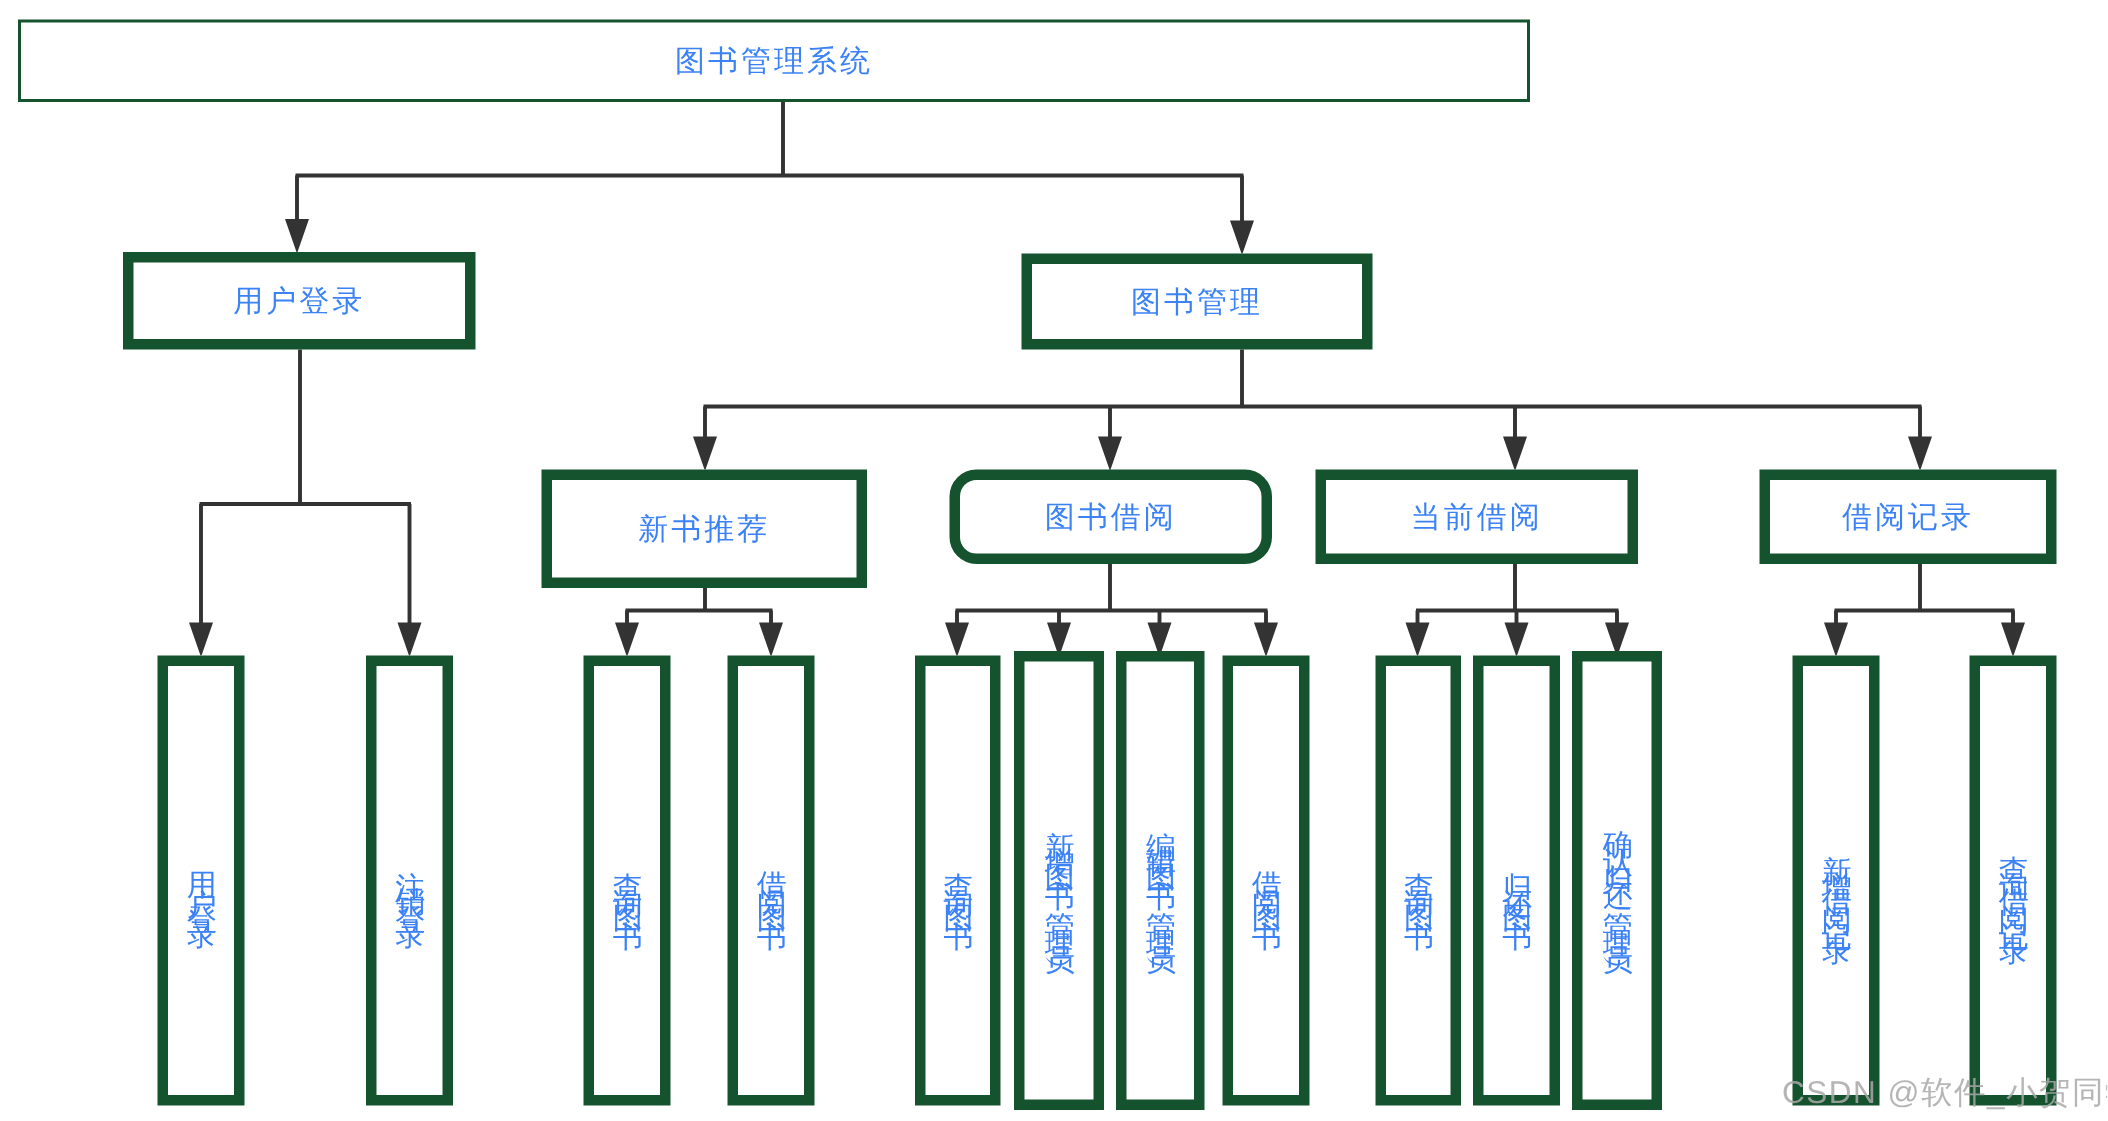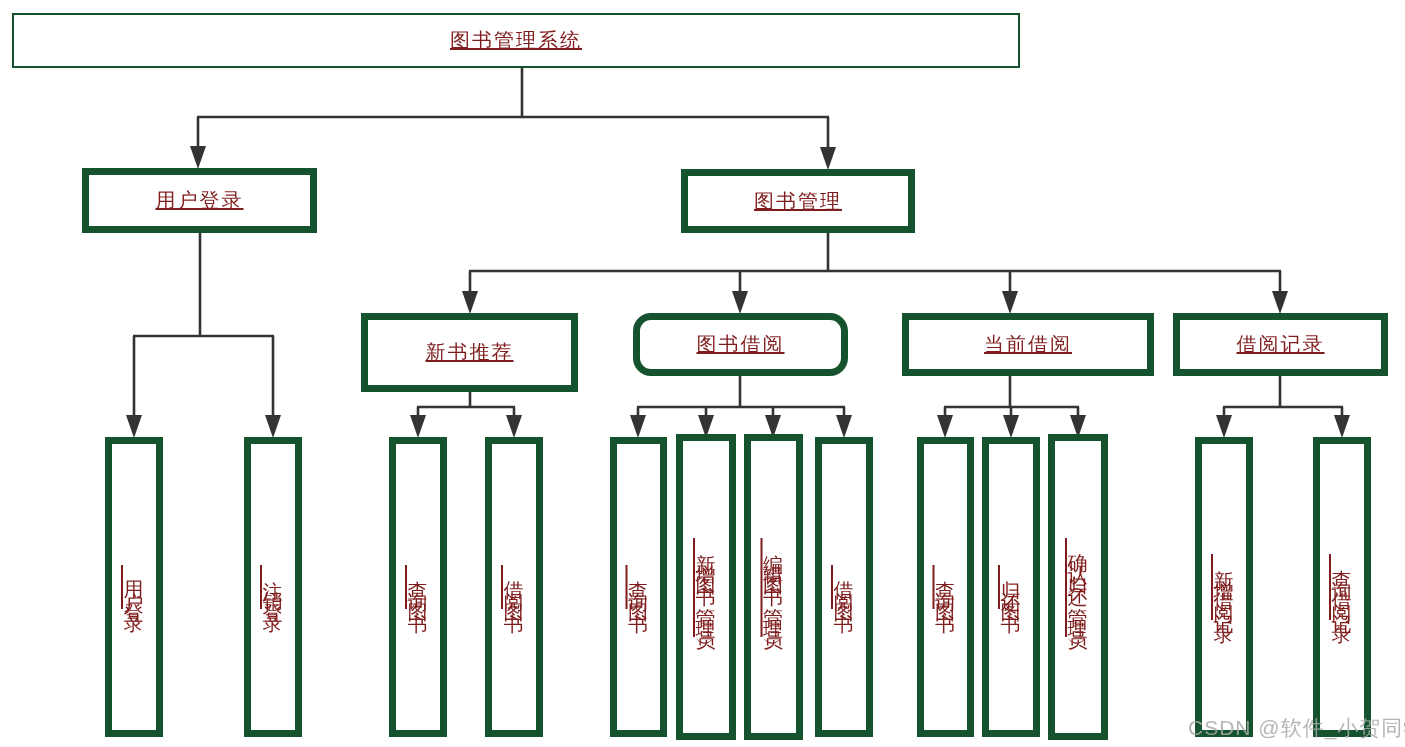--- a/index.html
+++ b/index.html
@@ -19,26 +19,25 @@
     position: absolute;
     left: 0;
     top: 0;
     z-index: 1;
   }
   .node {
     position: absolute;
     box-sizing: border-box;
     border: 7px solid #14532d;
     background: #ffffff;
-    color: #7f1d1d;
+    color: #3b82f6;
     display: flex;
     align-items: center;
     justify-content: center;
     z-index: 2;
-    text-decoration: underline;
   }
   .node.h {
     font-size: 20px;
     letter-spacing: 2px;
     white-space: nowrap;
   }
   .node.root {
     border-width: 2px;
     font-size: 20px;
   }
@@ -112,22 +111,22 @@
     </g>
   </svg>
 
   <div class="node h root" style="left:12px; top:13px; width:1008px; height:55px;">图书管理系统</div>
 
   <div class="node h" style="left:82px; top:168px; width:235px; height:65px;">用户登录</div>
   <div class="node h" style="left:681px; top:169px; width:234px; height:64px;">图书管理</div>
 
   <div class="node h" style="left:361px; top:313px; width:217px; height:79px;">新书推荐</div>
   <div class="node h" style="left:633px; top:313px; width:215px; height:63px;border-radius:18px;">图书借阅</div>
-  <div class="node h" style="left:902px; top:313px; width:252px; height:63px;">当前借阅</div>
-  <div class="node h" style="left:1173px; top:313px; width:215px; height:63px;">借阅记录</div>
+  <div class="node h" style="left:877px; top:313px; width:215px; height:63px;">当前借阅</div>
+  <div class="node h" style="left:1173px; top:313px; width:198px; height:63px;">借阅记录</div>
 
   <div class="node leaf" style="left:105px; top:437px; width:58px; height:300px;">用户登录</div>
   <div class="node leaf" style="left:244px; top:437px; width:58px; height:300px;">注销登录</div>
 
   <div class="node leaf" style="left:389px; top:437px; width:58px; height:300px;">查询图书</div>
   <div class="node leaf" style="left:485px; top:437px; width:58px; height:300px;">借阅图书</div>
 
   <div class="node leaf" style="left:610px; top:437px; width:57px; height:300px;">查询图书</div>
   <div class="node leaf" style="left:676px; top:434px; width:60px; height:306px;">新增图书（管理员）</div>
   <div class="node leaf" style="left:744px; top:434px; width:59px; height:306px;">编辑图书（管理员）</div>

